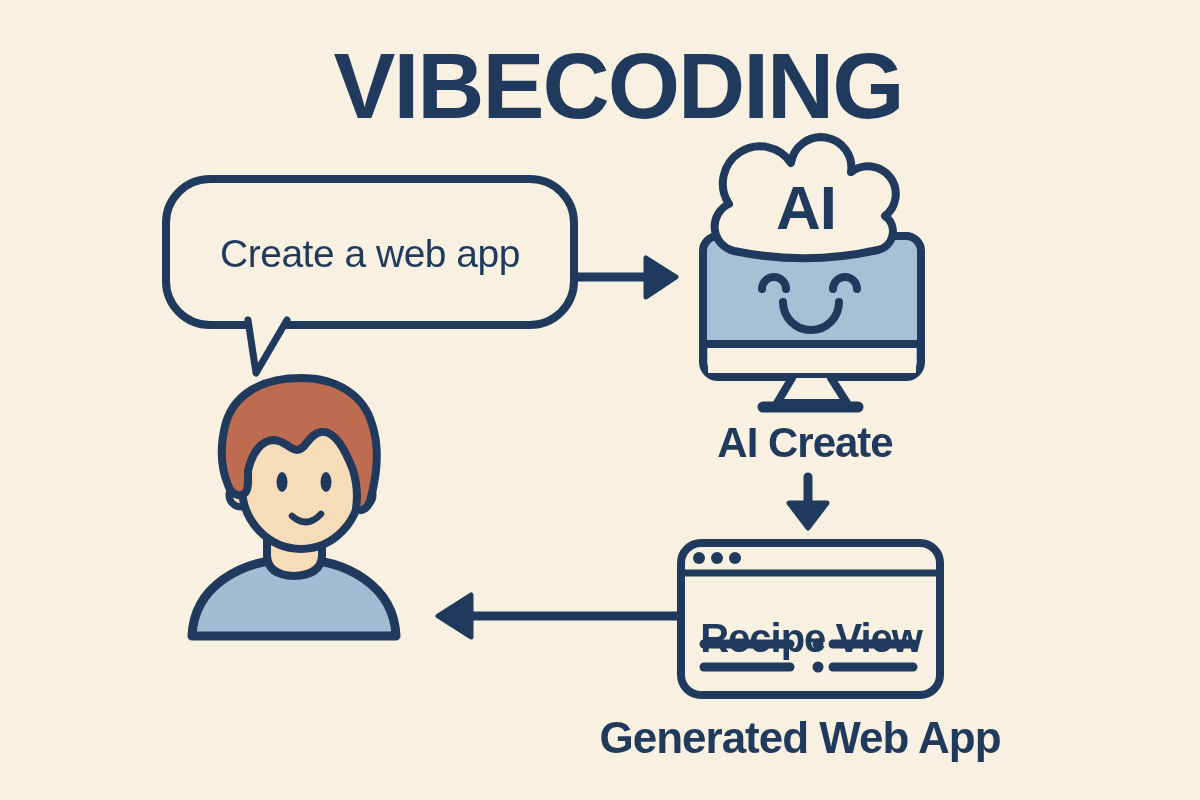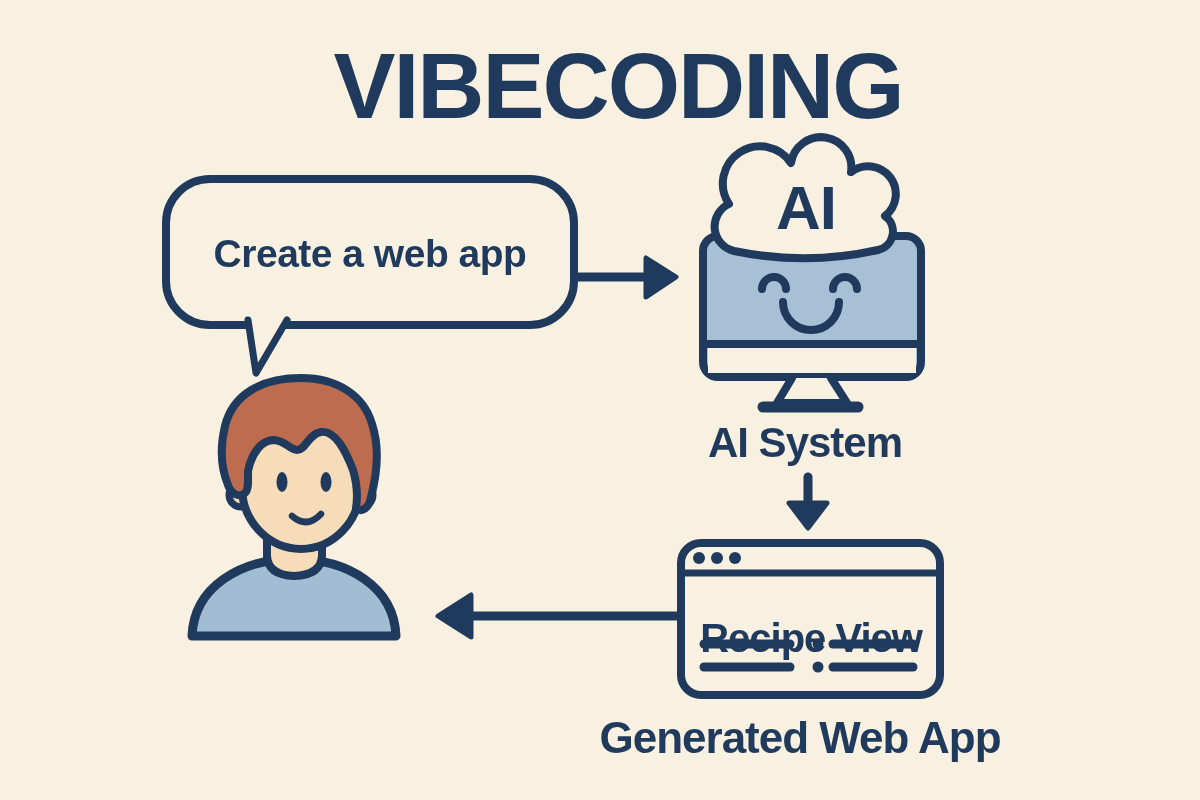--- a/index.html
+++ b/index.html
@@ -34,21 +34,21 @@
   }
   .title{left:578px;top:40px;font-size:93px;letter-spacing:-2px;margin-left:40px;}
   .cloud-label{left:806px;top:177px;font-size:62px;}
   .ai-system-label{left:805px;top:422px;font-size:42px;}
   .window-title{left:811px;top:586px;font-size:40px;margin-top:32px;}
   .webapp-label{left:800px;top:716px;font-size:44px;}
   .user-label{left:299px;top:646px;font-size:45px;}
   .bubble-text{
     position:absolute;left:166px;top:180px;width:408px;height:146px;
     display:flex;align-items:center;justify-content:center;
-    font-size:39px;font-weight:700;line-height:45px;letter-spacing:-0.5px;
+    font-size:39px;font-weight:400;line-height:45px;letter-spacing:-0.5px;
     color:var(--ink);text-align:center;
   }
   .bubble-text span{white-space:nowrap;}
 </style>
 </head>
 <body>
 
 <div class="canvas">
 
   <svg class="art" width="1200" height="800" viewBox="0 0 1200 800">
@@ -130,17 +130,17 @@
     </g>
   </svg>
 
   <div class="label title">VIBECODING</div>
 
   <div class="bubble-text">
     <span>Create a web app</span>
   </div>
 
   <div class="label cloud-label">AI</div>
-  <div class="label ai-system-label">AI System</div>
+  <div class="label ai-system-label">AI Create</div>
   <div class="label window-title">Recipe View</div>
   <div class="label webapp-label">Generated Web App</div>
 
 </div>
 
 </body></html>

